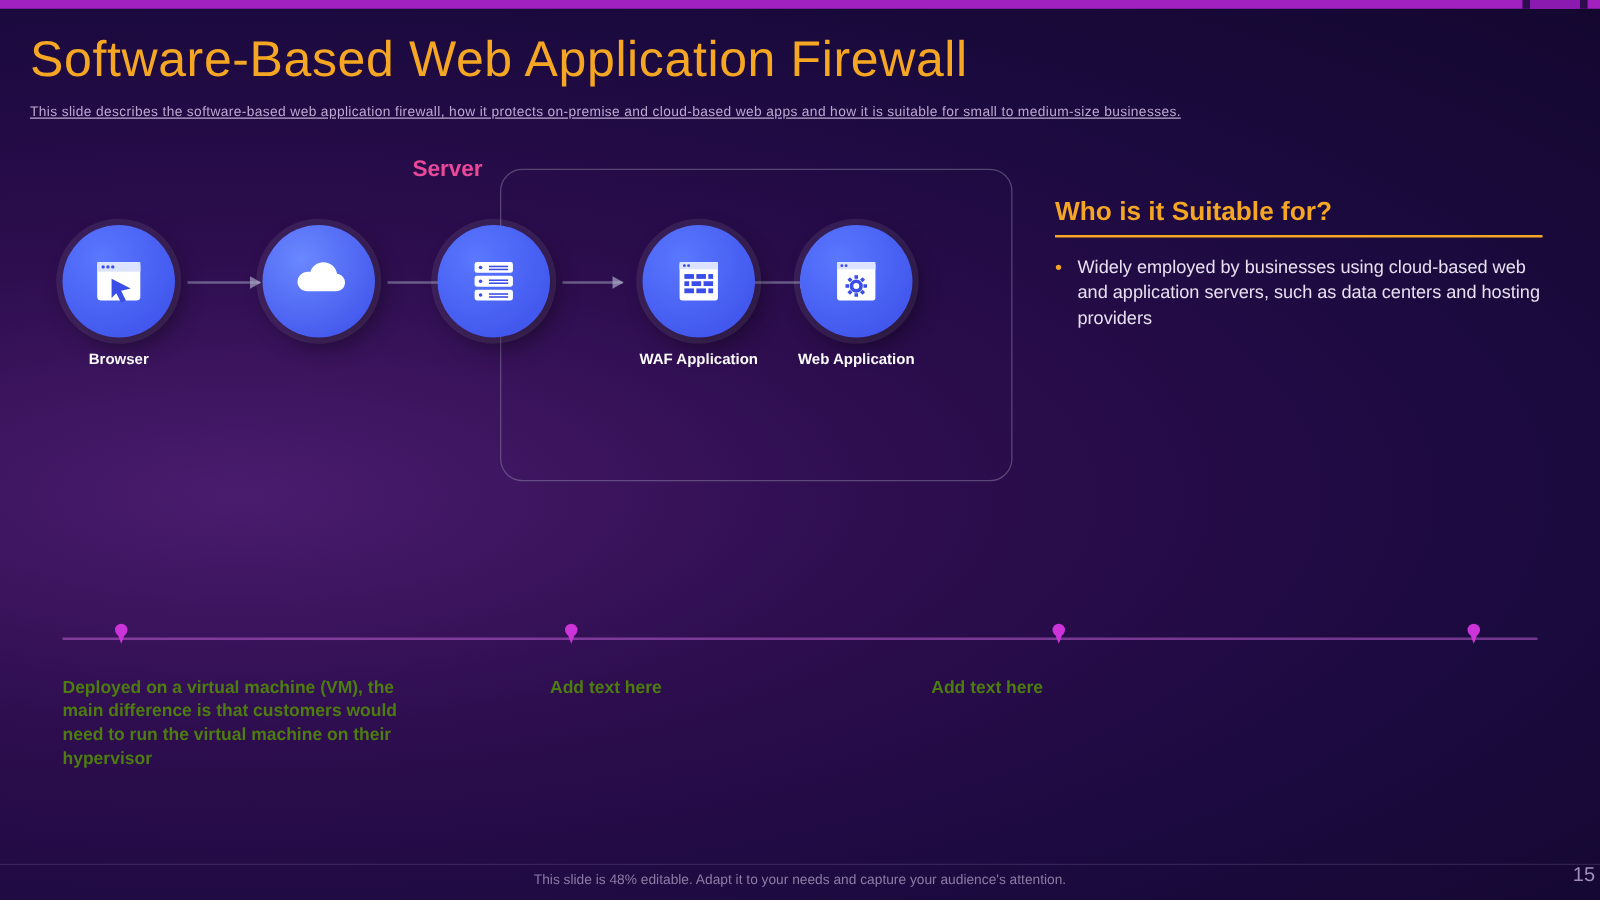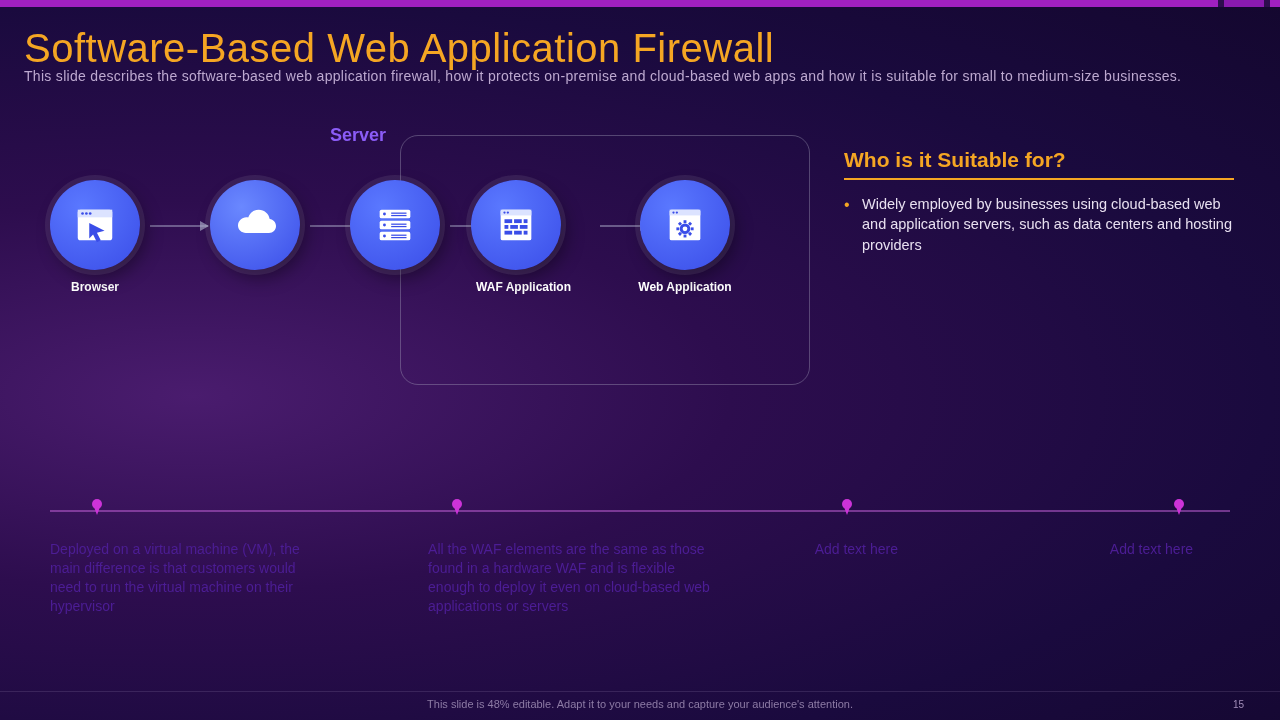--- a/index.html
+++ b/index.html
@@ -33,25 +33,26 @@
     top: 26px;
     left: 24px;
     font-size: 40px;
     font-weight: 400;
     color: #f5a623;
     font-family: "Century Gothic", "Segoe UI", sans-serif;
     letter-spacing: 0.5px;
   }
   .subtitle {
     position: absolute;
-    top: 68px;
+    top: 84px;
     left: 24px;
-    font-size: 14px;
+    font-size: 11px;
     color: #bda9d0;
     letter-spacing: 0.3px;
+    text-decoration: underline;
   }
 
   
   .diagram {
     position: absolute;
     left: 40px;
     top: 125px;
     width: 770px;
     height: 270px;
   }
@@ -63,21 +64,21 @@
     height: 250px;
     border: 1.5px solid rgba(180,180,200,0.35);
     border-radius: 18px;
   }
   .server-label {
     position:absolute;
     left:290px;
     top:0px;
     font-size:18px;
     font-weight:700;
-    color:#8b5cf6;
+    color:#ec4899;
   }
   .node {
     position: absolute;
     width: 110px;
     text-align: center;
   }
   .circle {
     width: 90px;
     height: 90px;
     border-radius: 50%;
@@ -92,21 +93,21 @@
   .circle.cloud { background: radial-gradient(circle at 35% 30%, #6a88ff 0%, #3a4de8 100%); }
   .node-label {
     margin-top: 10px;
     font-size: 12px;
     font-weight: 700;
     line-height: 1.2;
   }
   .browser-node { left: 0px; top: 55px; }
   .cloud-node   { left: 160px; top: 55px; width:110px;}
   .server-node  { left: 300px; top: 55px; }
-  .waf-node     { left: 421px; top: 55px; text-align: right; }
+  .waf-node     { left: 464px; top: 55px; }
   .web-node     { left: 590px; top: 55px; }
 
   .arrow {
     position:absolute;
     top: 100px;
     height:2px;
     background: rgba(170,170,200,0.5);
   }
   .arrow::after{
     content:"";
@@ -118,21 +119,21 @@
   }
   .arrow1{ left: 110px; width: 58px; }
   .arrow2{ left: 270px; width: 58px; }
   .arrow3{ left: 410px; width: 48px; top:100px;}
   .arrow4{ left: 560px; width: 48px; top:100px;}
 
   
   .side {
     position:absolute;
     left: 844px;
-    top: 148px;
+    top: 158px;
     width: 390px;
   }
   .side-title{
     color:#f5a623;
     font-size:21px;
     font-weight:700;
     border-bottom:2px solid #f5a623;
     padding-bottom:6px;
     margin-bottom:14px;
     display:inline-block;
@@ -194,41 +195,42 @@
   .pin3{ left:790px;}
   .pin4{ left:1122px;}
   .timeline-texts{
     position:absolute;
     left:50px; top:540px; right:50px;
     display:flex;
   }
   .tl-text{
     font-size:14px;
     line-height:1.35;
-    color:#4c1d95;
+    color:#4d7c0f;
+    font-weight:bold;
   }
   .tl1{ width:290px; margin-left:0;}
   .tl2{ width:310px; margin-left:110px;}
   .tl3{ width:130px; margin-left:100px;}
   .tl4{ width:130px; margin-left:175px;}
 
   .footer{
     position:absolute;
     bottom:10px;
     width:100%;
     text-align:center;
     font-size:11px;
     color:#8d7ba5;
     border-top:1px solid rgba(200,180,220,0.15);
     padding-top:6px;
   }
   .pagenum{
     position:absolute;
-    bottom:10px; right:36px;
-    font-size:10px;
+    bottom:10px; right:4px;
+    font-size:16px;
     color:#a28db9;
   }
 
   
   .ico{width:46px;height:46px;}
   .ico-lg{width:52px;height:52px;}
 </style>
 </head>
 <body>
 
@@ -344,19 +346,18 @@
 </div>
 
 <div class="timeline">
   <div class="pin pin1"></div>
   <div class="pin pin2"></div>
   <div class="pin pin3"></div>
   <div class="pin pin4"></div>
 </div>
 <div class="timeline-texts">
   <div class="tl-text tl1">Deployed on a virtual machine (VM), the main difference is that customers would need to run the virtual machine on their hypervisor</div>
-  <div class="tl-text tl2">All the WAF elements are the same as those found in a hardware WAF and is flexible enough to deploy it even on cloud-based web applications or servers</div>
   <div class="tl-text tl3">Add text here</div>
   <div class="tl-text tl4">Add text here</div>
 </div>
 
 <div class="footer">This slide is 48% editable. Adapt it to your needs and capture your audience's attention.</div>
 <div class="pagenum">15</div>
 
 </body></html>

